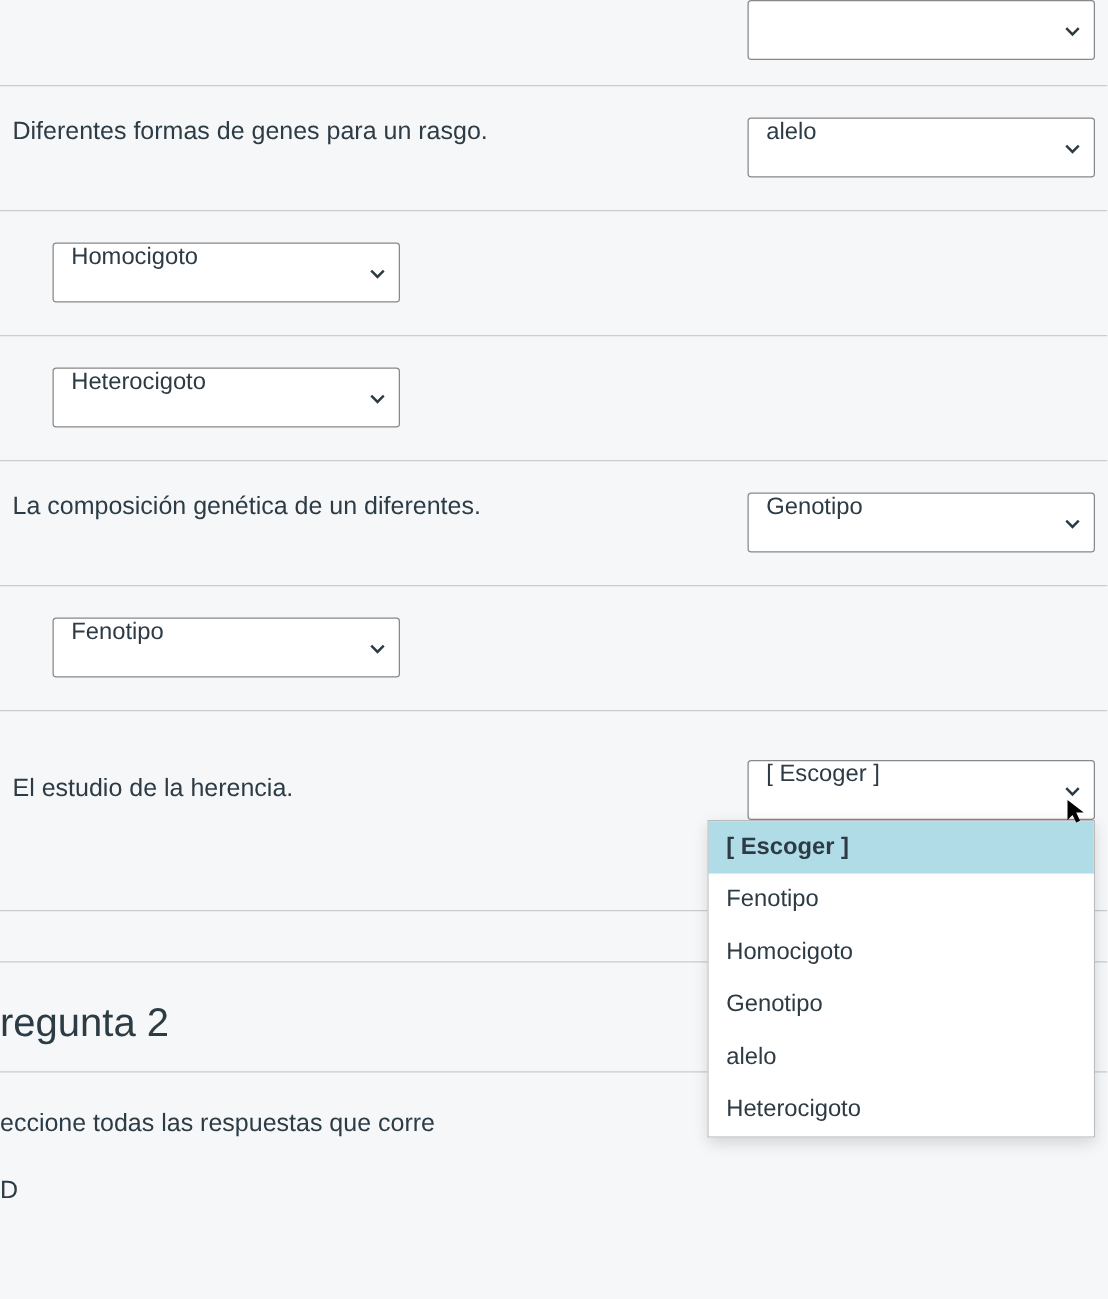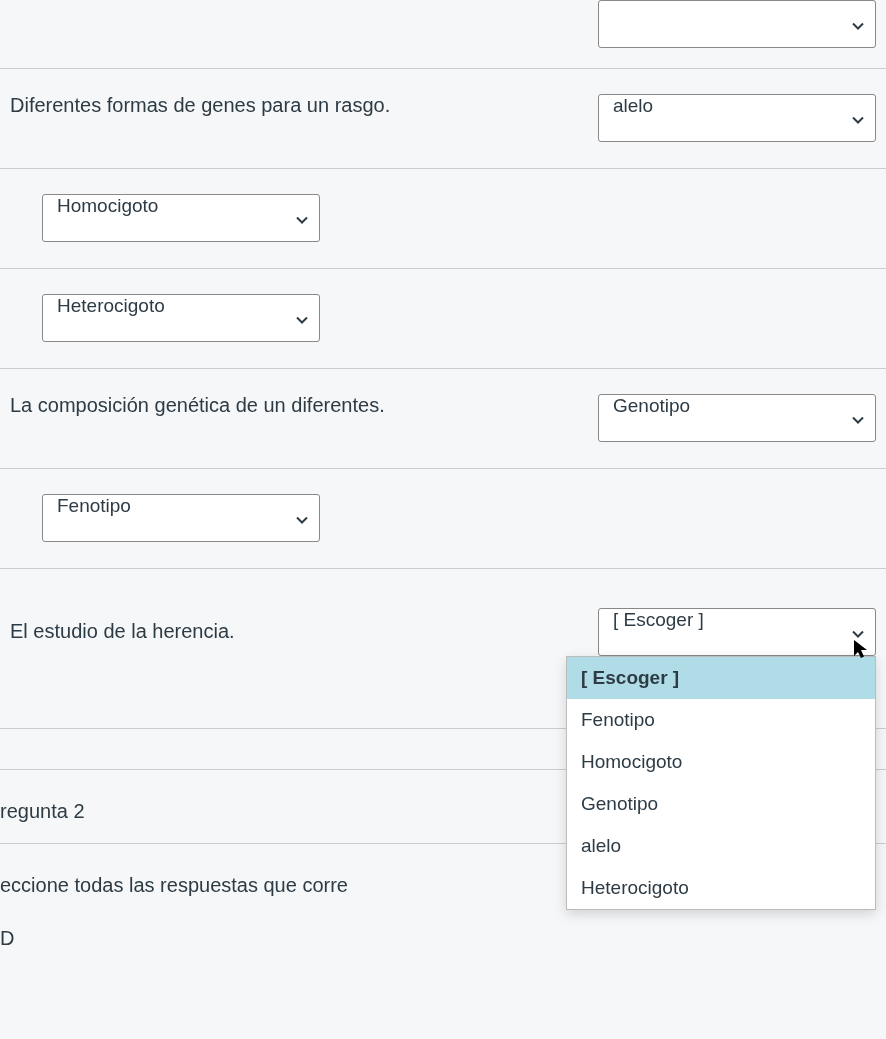--- a/index.html
+++ b/index.html
@@ -82,21 +82,21 @@
       font-size: 19px;
       color: #2d3b45;
       cursor: pointer;
       background: #fff;
     }
     .dropdown-option.highlighted {
       background: #b0dce8;
       font-weight: 600;
     }
     .question-header {
-      font-size: 20px;
+      font-size: 32px;
       color: #2d3b45;
       padding: 30px 0 20px 0;
       border-top: 1px solid #c7cdd1;
       border-bottom: 1px solid #c7cdd1;
       margin-top: 40px;
     }
     .question-body {
       padding: 30px 16px 10px 0;
       font-size: 20px;
       color: #2d3b45;

